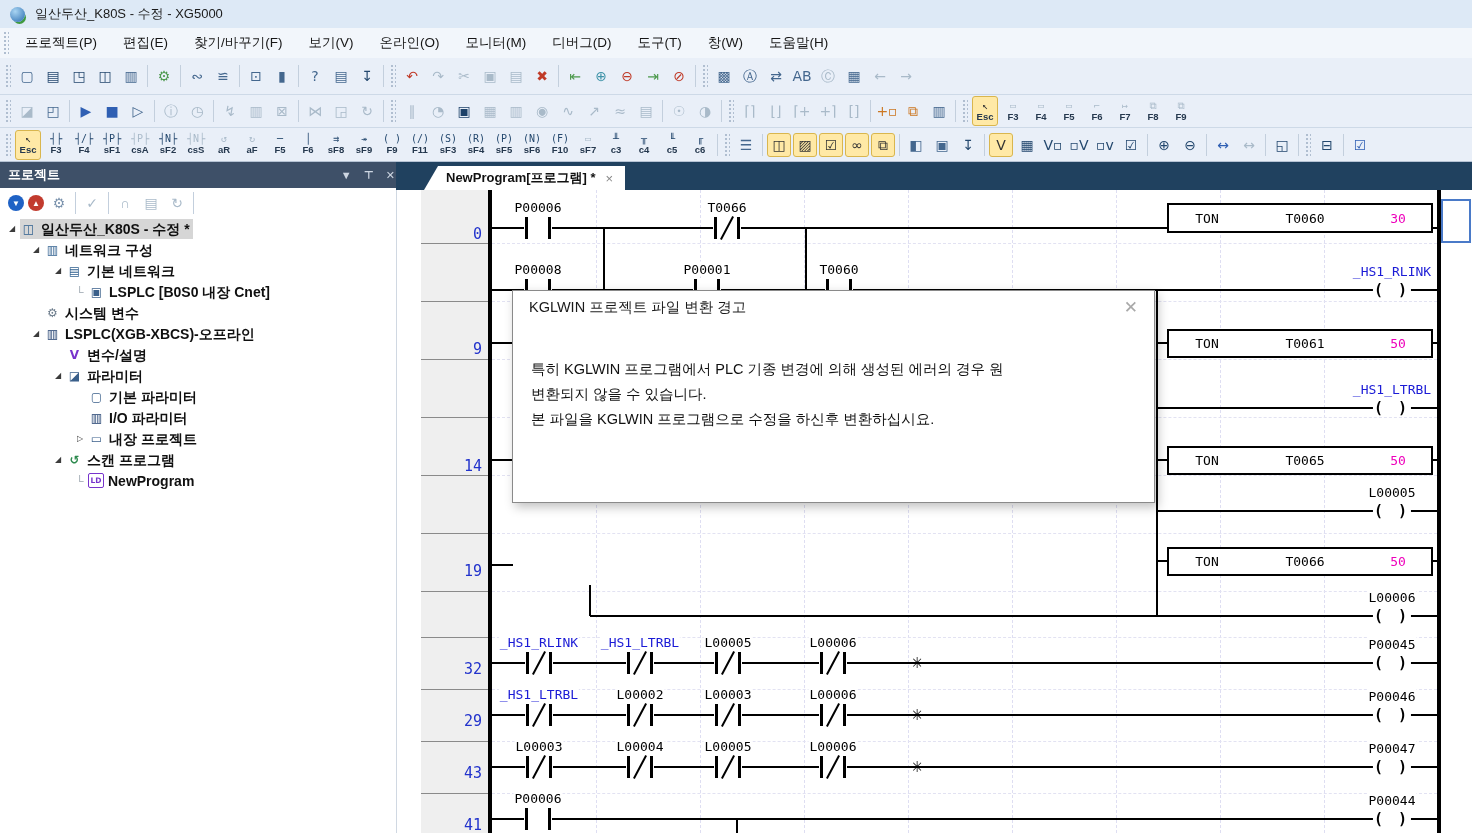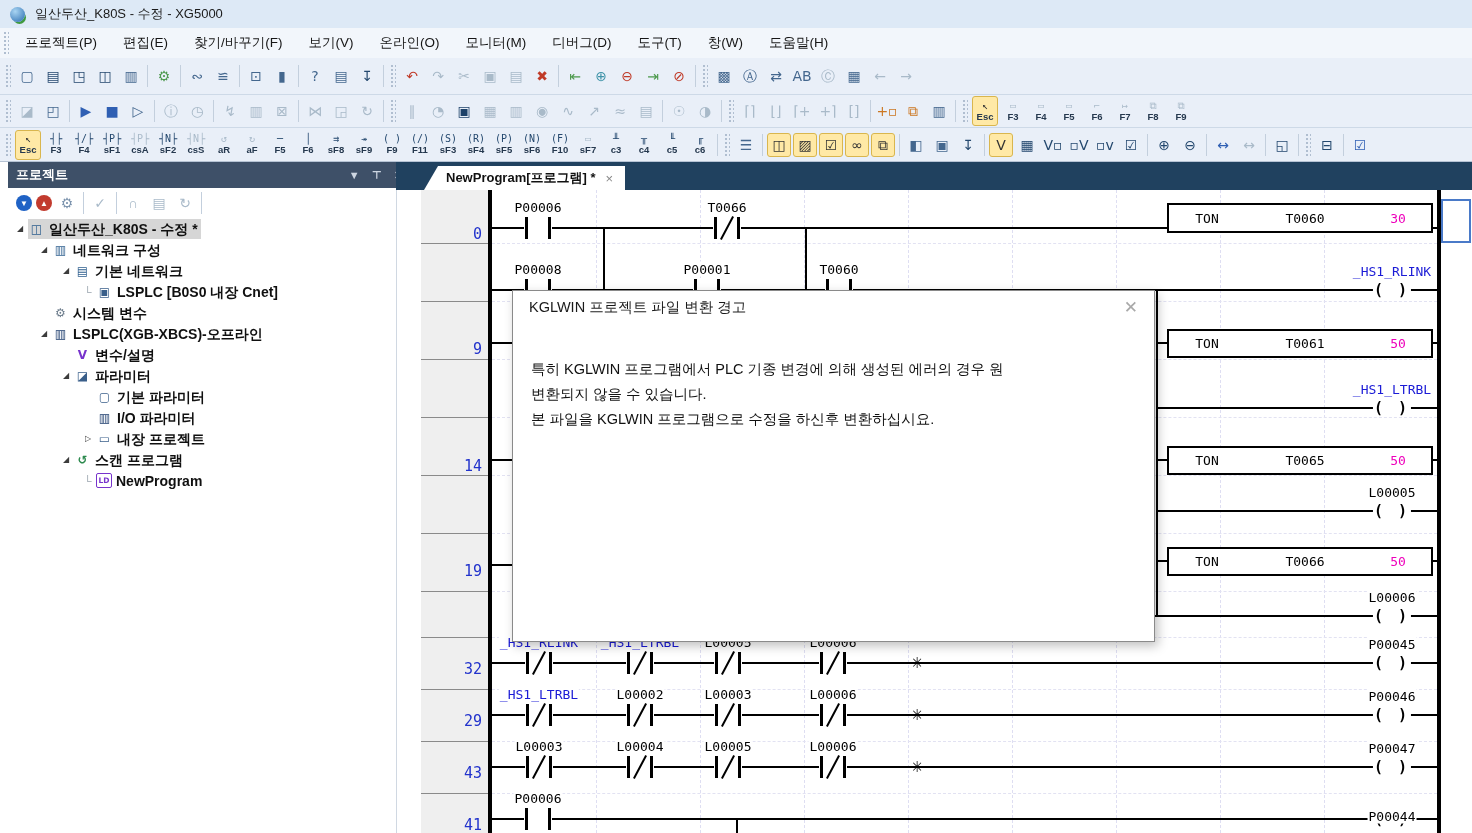--- a/index.html
+++ b/index.html
@@ -26,21 +26,21 @@
   .tb-icon .glyph{font-family:"DejaVu Sans","Liberation Sans",sans-serif;line-height:1;}
   .tb-icon.keyed{flex-direction:column;min-width:26px;height:30px;}
   .tb-icon.keyed .glyph{font-size:10px;font-family:"DejaVu Sans Mono",monospace;}
   .tb-icon.keyed .k{font-size:9.5px;font-weight:bold;color:#25384e;margin-top:1px;line-height:1;}
   .c-blue{color:#44678e;} .c-navy{color:#24486e;} .c-green{color:#4e9a4e;} .c-teal{color:#3f93a8;}
   .c-red{color:#c03a28;} .c-dis{color:#a9bac9;} .c-run{color:#2f5fb3;} .c-orange{color:#cc7722;}
   .c-active-dark{color:#1d4168;}
   .c-yellow{background:#ffe9a6;border:1px solid #d9b64e;color:#333;}
   .c-yellow .k{color:#333;}
   
-  .panel{position:absolute;left:8px;top:162px;width:404px;height:671px;background:#fff;
+  .panel{position:absolute;left:0;top:162px;width:404px;height:671px;background:#fff;
          border-right:1px solid #98a8bb;box-sizing:border-box;}
   .panel-header{height:26px;background:#3e5068;color:#fff;display:flex;align-items:center;
                 padding:0 8px;font-size:13px;font-weight:bold;}
   .panel-header .sp{flex:1;}
   .ph-icon{color:#cdd6e2;font-size:11px;margin-left:12px;cursor:default;}
   .panel-toolbar{height:30px;display:flex;align-items:center;padding:0 6px;}
   .pt-icon{width:22px;height:22px;display:flex;align-items:center;justify-content:center;
            font-size:14px;margin:0 2px;cursor:default;}
   .badge-blue{background:#1f62c5;color:#fff!important;border-radius:50%;width:16px;height:16px;font-size:8px;}
   .badge-red{background:#c23b2e;color:#fff!important;border-radius:50%;width:16px;height:16px;font-size:8px;}
@@ -78,21 +78,21 @@
   .clabel.blue{color:#1b1bd6;}
   .coil{position:absolute;transform:translate(-50%,-50%);z-index:4;background:#fff;
         font:bold 15px "DejaVu Sans Mono",monospace;letter-spacing:3px;padding:0 1px;color:#000;}
   .star{position:absolute;transform:translate(-50%,-50%);z-index:4;font-size:15px;color:#000;}
   .fblock{position:absolute;border:2px solid #000;background:#fff;z-index:4;display:grid;
           grid-template-columns:76px 1fr 66px;align-items:center;font:13px "DejaVu Sans Mono",monospace;box-sizing:border-box;}
   .fblock span{text-align:center;}
   .fblock .val{color:#ee00bb;}
   .selcell{position:absolute;border:2px solid #4a7ac8;background:#fff;z-index:6;box-sizing:border-box;}
   
-  .dialog{position:absolute;left:512px;top:290px;width:643px;height:352px;background:#fff;
+  .dialog{position:absolute;left:512px;top:290px;width:643px;height:213px;background:#fff;
           border:1px solid #8a8a8a;box-shadow:3px 4px 10px rgba(0,0,0,.25);z-index:50;box-sizing:border-box;}
   .dlg-title{height:32px;display:flex;align-items:center;padding:0 16px;font-size:14.5px;color:#1a1a1a;}
   .dlg-title .sp{flex:1;}
   .dlg-close{color:#a9a9a9;font-size:17px;cursor:default;}
   .dlg-body{padding:34px 18px 0;font-size:14.5px;line-height:25px;color:#111;}
   .dlg-body div{white-space:nowrap;}
   .dlg-footer{position:absolute;left:0;right:0;bottom:0;height:63px;background:#f0f0f0;
               display:flex;align-items:center;justify-content:flex-end;padding-right:26px;gap:18px;}
   .btn{min-width:112px;height:28px;background:#e1e1e1;border:1px solid #adadad;font-size:13.5px;color:#111;
        display:flex;align-items:center;justify-content:center;box-sizing:border-box;cursor:default;}
@@ -817,21 +817,21 @@
       <div class="clabel" style="left: 1392px; top: 492px;">L00005</div>
       <div class="coil" style="left: 1392px; top: 616px;">( )</div>
       <div class="clabel" style="left: 1392px; top: 597px;">L00006</div>
       <div class="coil" style="left: 1392px; top: 663px;">( )</div>
       <div class="clabel" style="left: 1392px; top: 644px;">P00045</div>
       <div class="coil" style="left: 1392px; top: 715px;">( )</div>
       <div class="clabel" style="left: 1392px; top: 696px;">P00046</div>
       <div class="coil" style="left: 1392px; top: 767px;">( )</div>
       <div class="clabel" style="left: 1392px; top: 748px;">P00047</div>
       <div class="coil" style="left: 1392px; top: 819px;">( )</div>
-      <div class="clabel" style="left: 1392px; top: 800px; margin-top: 16px;">P00044</div>
+      <div class="clabel" style="left: 1392px; top: 800px;">P00044</div>
       <div class="fblock" style="left: 1167px; top: 203px; width: 266px; height: 30px;">
         <span>TON</span>
         <span>T0060</span>
         <span class="val">30</span>
       </div>
       <div class="fblock" style="left: 1167px; top: 329px; width: 266px; height: 29px;">
         <span>TON</span>
         <span>T0061</span>
         <span class="val">50</span>
       </div>

